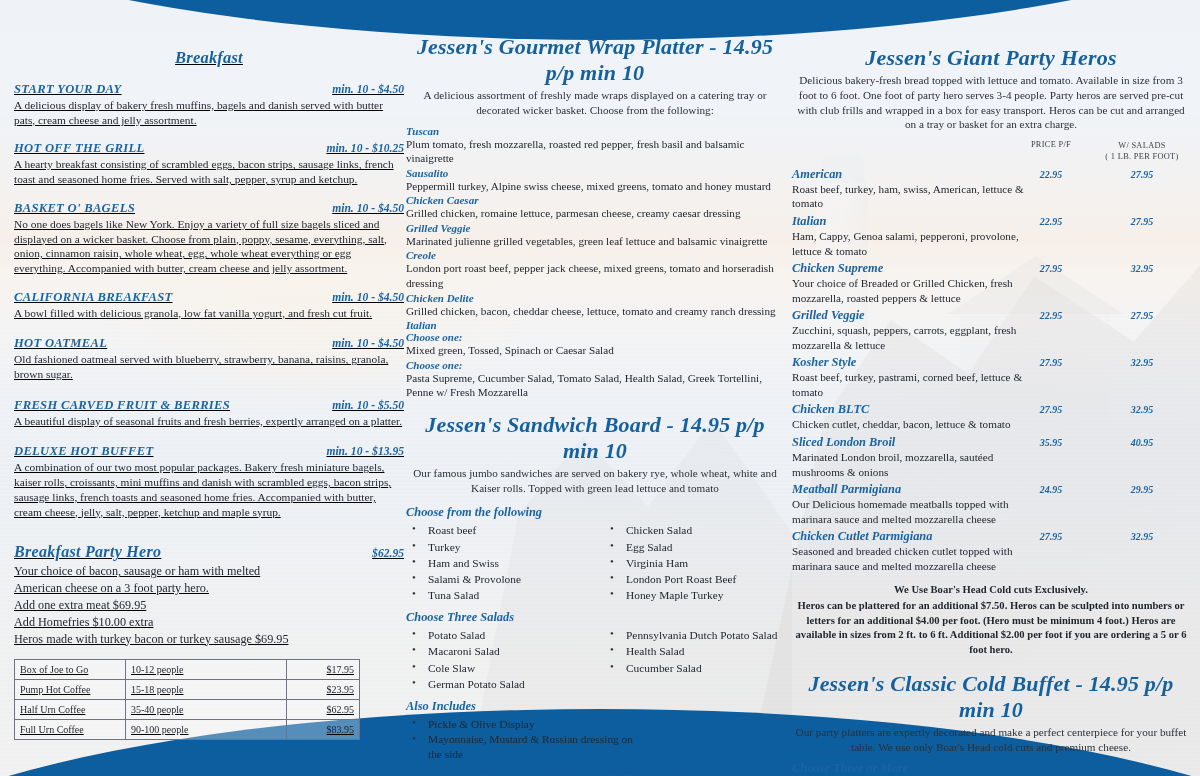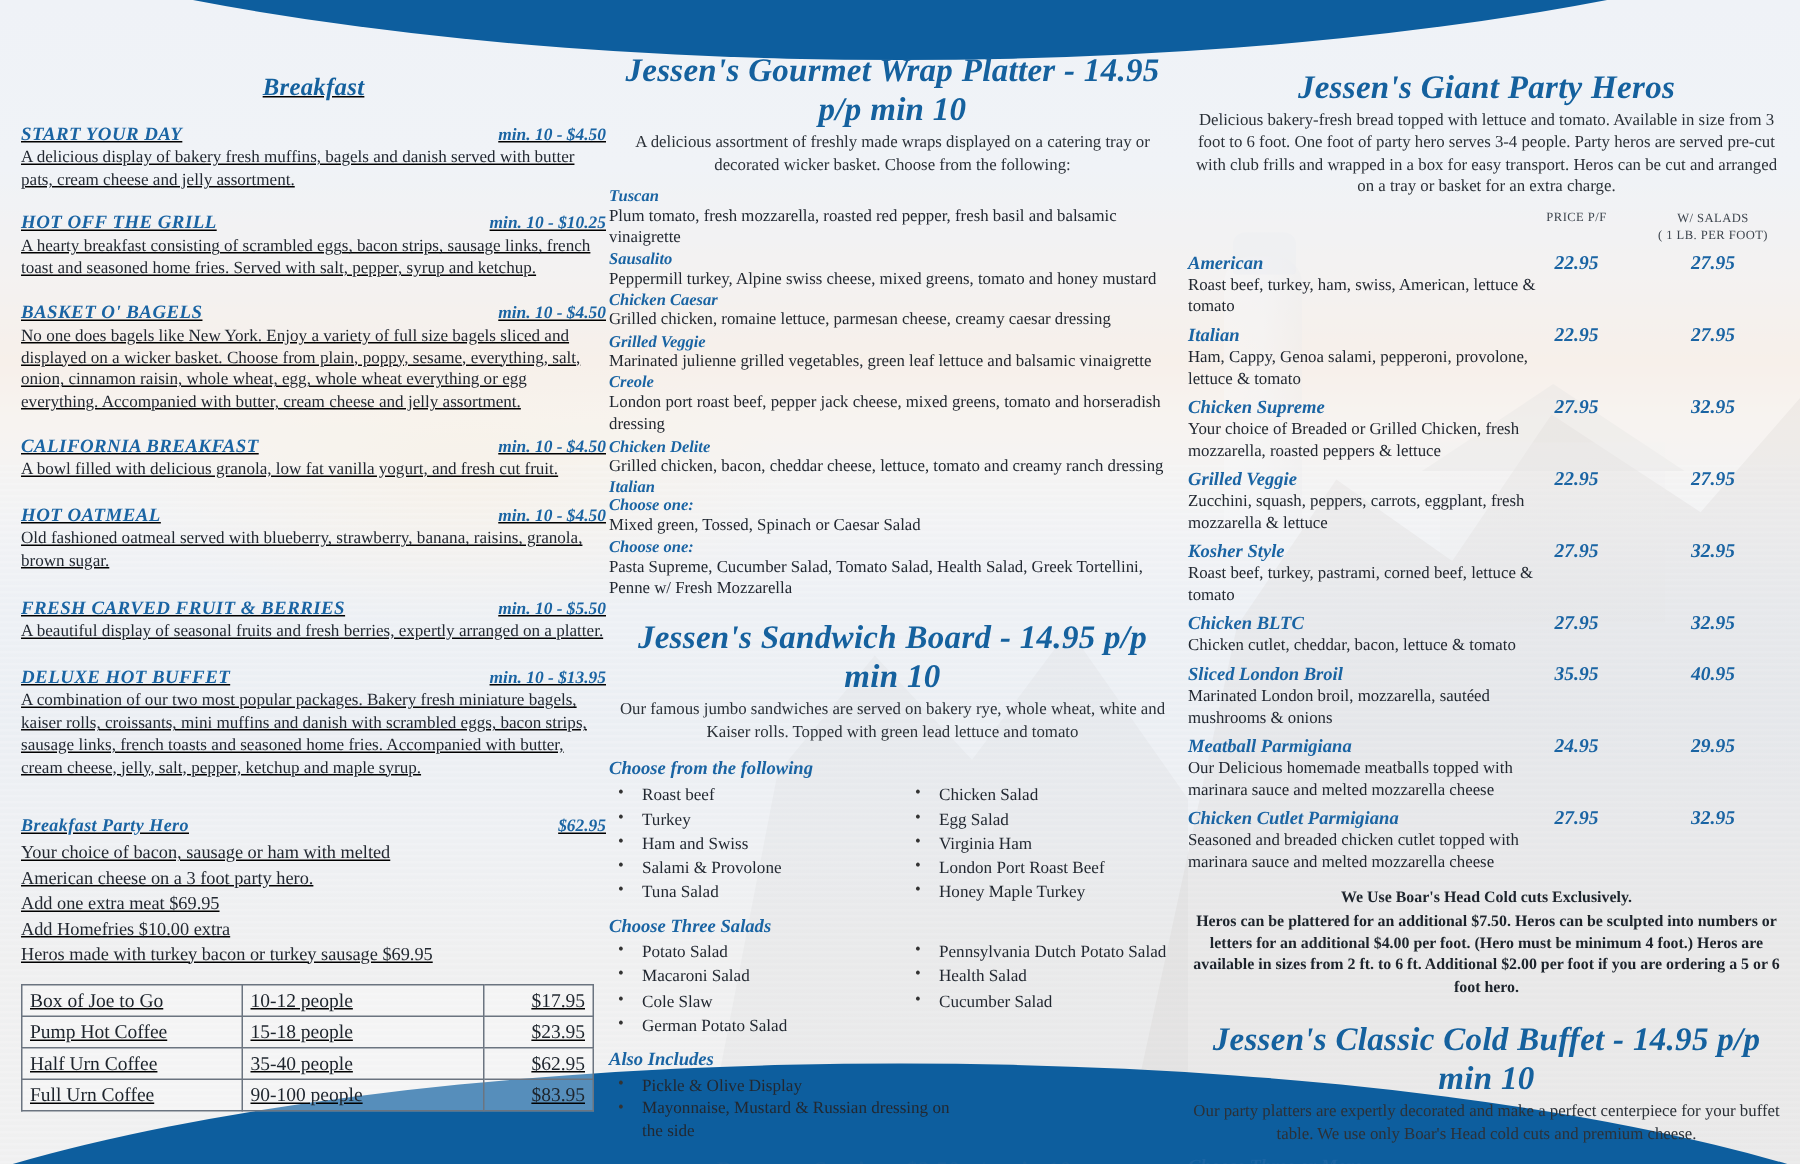--- a/index.html
+++ b/index.html
@@ -76,27 +76,27 @@
   .item-name{
     font-style:italic;font-weight:bold;color:#1a64a3;
     font-size:12.6px;letter-spacing:.3px;
   }
   .item-price{
     font-style:italic;font-weight:bold;color:#1a64a3;font-size:11.6px;
     white-space:nowrap;
   }
   .item-desc{font-size:11.4px;color:#222831;line-height:1.29;margin-top:1px;}
 
-  .hero-block .item-name{font-size:12px;}
+  .hero-block .item-name{font-size:16px;}
   .hero-lines{font-size:12.2px;color:#222831;line-height:1.38;}
 
   
   table.coffee{
-    border-collapse:collapse;width:382px;margin-top:12px;
-    font-size:13px;color:#1d242c;background:rgba(255,255,255,.30);
+    border-collapse:collapse;width:346px;margin-top:12px;
+    font-size:10px;color:#1d242c;background:rgba(255,255,255,.30);
   }
   table.coffee td{
     border:1px solid #6b7480;padding:2px 5px;height:15px;
   }
   td.c-qty{width:150px;}
   td.c-price{width:62px;text-align:right;}
 
   
   .wrap-name{font-style:italic;font-weight:bold;color:#1a64a3;font-size:11px;}
   .wrap-desc{font-size:11.2px;color:#222831;line-height:1.3;margin-bottom:1px;}
@@ -134,21 +134,21 @@
     font-size:8.4px;color:#3c444d;letter-spacing:.3px;
   }
   .ph-c1{width:86px;text-align:center;}
   .ph-c2{width:96px;text-align:center;line-height:1.35;}
   .hrow{display:flex;align-items:baseline;margin-top:3px;}
   .hrow .hname{
     flex:1;font-style:italic;font-weight:bold;color:#1a64a3;font-size:12.4px;
   }
   .hrow .hp{
     width:86px;text-align:center;font-style:italic;font-weight:bold;
-    color:#1a64a3;font-size:13px;
+    color:#1a64a3;font-size:10px;
   }
   .hrow .hp2{width:96px;}
   .hdesc{font-size:11.2px;color:#222831;line-height:1.3;padding-right:150px;}
   .boars{
     text-align:center;font-size:10.6px;font-weight:bold;color:#1d242c;
     line-height:1.38;margin-top:10px;
   }
 </style>
 </head>
 <body>

